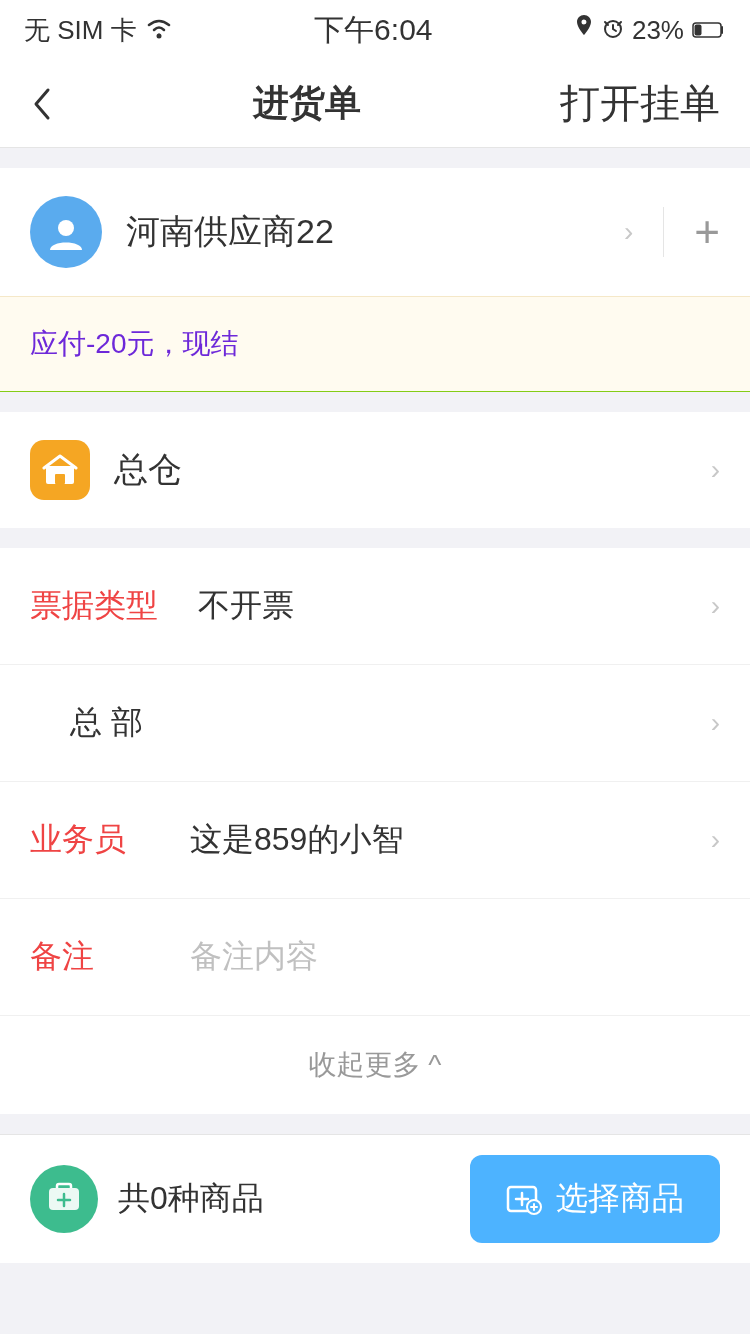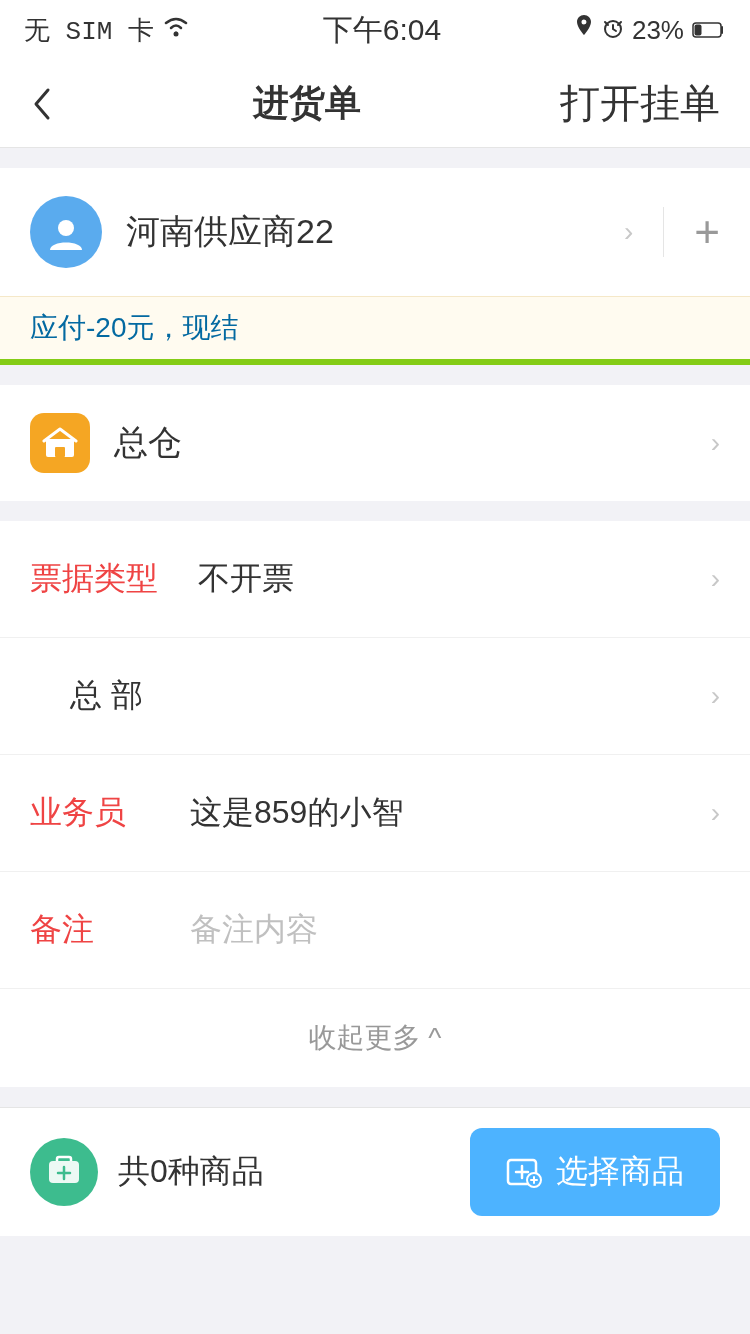--- a/index.html
+++ b/index.html
@@ -18,21 +18,21 @@
       width: 750px;
       height: 60px;
       background: #fff;
       display: flex;
       align-items: center;
       justify-content: space-between;
       padding: 0 24px;
       font-size: 26px;
       color: #333;
     }
-    .status-left { display: flex; align-items: center; gap: 8px; font-family: Liberation Mono, monospace; }
+    .status-left { display: flex; align-items: center; gap: 8px; }
     .status-center { font-size: 30px; font-weight: 500; }
     .status-right { display: flex; align-items: center; gap: 8px; font-size: 26px; }
 
     
     .nav-bar {
       width: 750px;
       height: 88px;
       background: #fff;
       display: flex;
       align-items: center;
@@ -105,25 +105,25 @@
     }
     .supplier-add {
       font-size: 44px;
       color: #999;
       cursor: pointer;
     }
 
     
     .notice-banner {
       background: #fffbf0;
-      padding: 12px 30px;
-      font-size: 28px;
-      color: #0369a1;
+      padding: 28px 30px;
+      font-size: 28px;
+      color: #6d28d9;
       border-top: 1px solid #f5e8c8;
-      border-bottom: 6px solid #84cc16;
+      border-bottom: 1px solid #84cc16;
     }
 
     
     .warehouse-row {
       display: flex;
       align-items: center;
       padding: 28px 30px;
       background: #fff;
     }
     .warehouse-icon-wrap {

